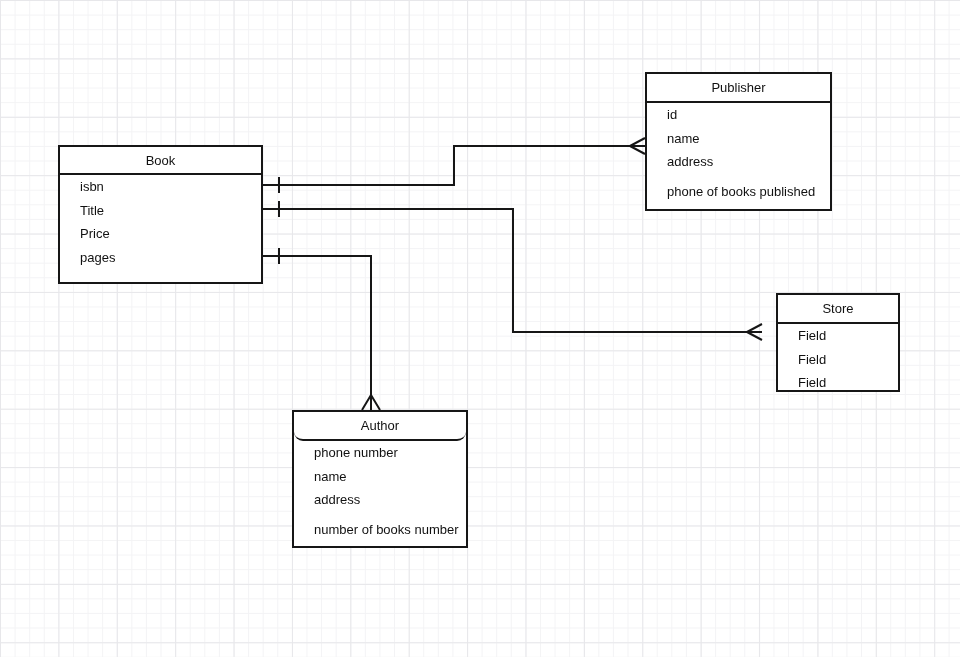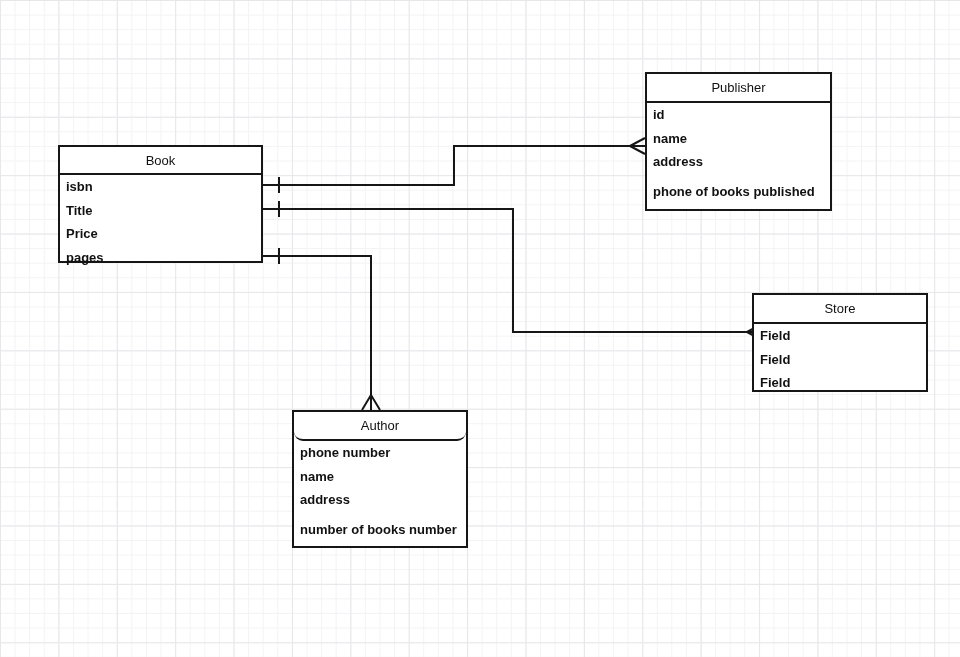--- a/index.html
+++ b/index.html
@@ -37,21 +37,21 @@
     color:var(--text);font-size:13px;
   }
   .entity-header{
     box-sizing:content-box;
     border-bottom:2px solid var(--stroke);
     display:flex;align-items:center;justify-content:center;
     white-space:nowrap;
   }
   .entity-field{
     height:23.5px;display:flex;align-items:center;
-    padding-left:6px;white-space:nowrap;overflow:hidden;font-weight:bold;
+    padding-left:20px;white-space:nowrap;overflow:hidden;
   }
   .entity-field.gap{margin-top:6px;}
 </style>
 </head>
 <body>
 
 <div class="canvas">
   <svg class="connector-layer" width="960" height="657" viewBox="0 0 960 657" xmlns="http://www.w3.org/2000/svg">
       <g>
         <polyline points="263,185 454,185 454,146 645,146" class="connector-line"></polyline>
@@ -63,39 +63,39 @@
         <path d="M 279 201 L 279 217" class="connector-line"></path>
         <path d="M 747 332 L 762 324 M 747 332 L 762 340" class="connector-line"></path>
       </g>
       <g>
         <polyline points="263,256 371,256 371,410" class="connector-line"></polyline>
         <path d="M 279 248 L 279 264" class="connector-line"></path>
         <path d="M 371 395 L 362 410 M 371 395 L 380 410" class="connector-line"></path>
       </g>
     </svg>
 
-<div class="entity" style="left: 58px; top: 145px; width: 205px; height: 118px;">
+<div class="entity" style="left: 58px; top: 145px; width: 205px; height: 139px;">
       <div class="entity-header" style="height: 26px;">Book</div>
       <div>
         <div class="entity-field">isbn</div>
         <div class="entity-field">Title</div>
         <div class="entity-field">Price</div>
         <div class="entity-field">pages</div>
       </div>
     </div>
     <div class="entity" style="left: 645px; top: 72px; width: 187px; height: 139px;">
       <div class="entity-header" style="height: 27px;">Publisher</div>
       <div>
         <div class="entity-field">id</div>
         <div class="entity-field">name</div>
         <div class="entity-field">address</div>
         <div class="entity-field gap">phone of books published</div>
       </div>
     </div>
-    <div class="entity" style="left: 752px; top: 293px; width: 176px; height: 99px;">
+    <div class="entity" style="left: 776px; top: 293px; width: 124px; height: 99px;">
       <div class="entity-header" style="height: 27px;">Store</div>
       <div>
         <div class="entity-field">Field</div>
         <div class="entity-field">Field</div>
         <div class="entity-field">Field</div>
       </div>
     </div>
     <div class="entity" style="left: 292px; top: 410px; width: 176px; height: 138px;">
       <div class="entity-header" style="height: 27px; border-radius: 9px;">Author</div>
       <div>

